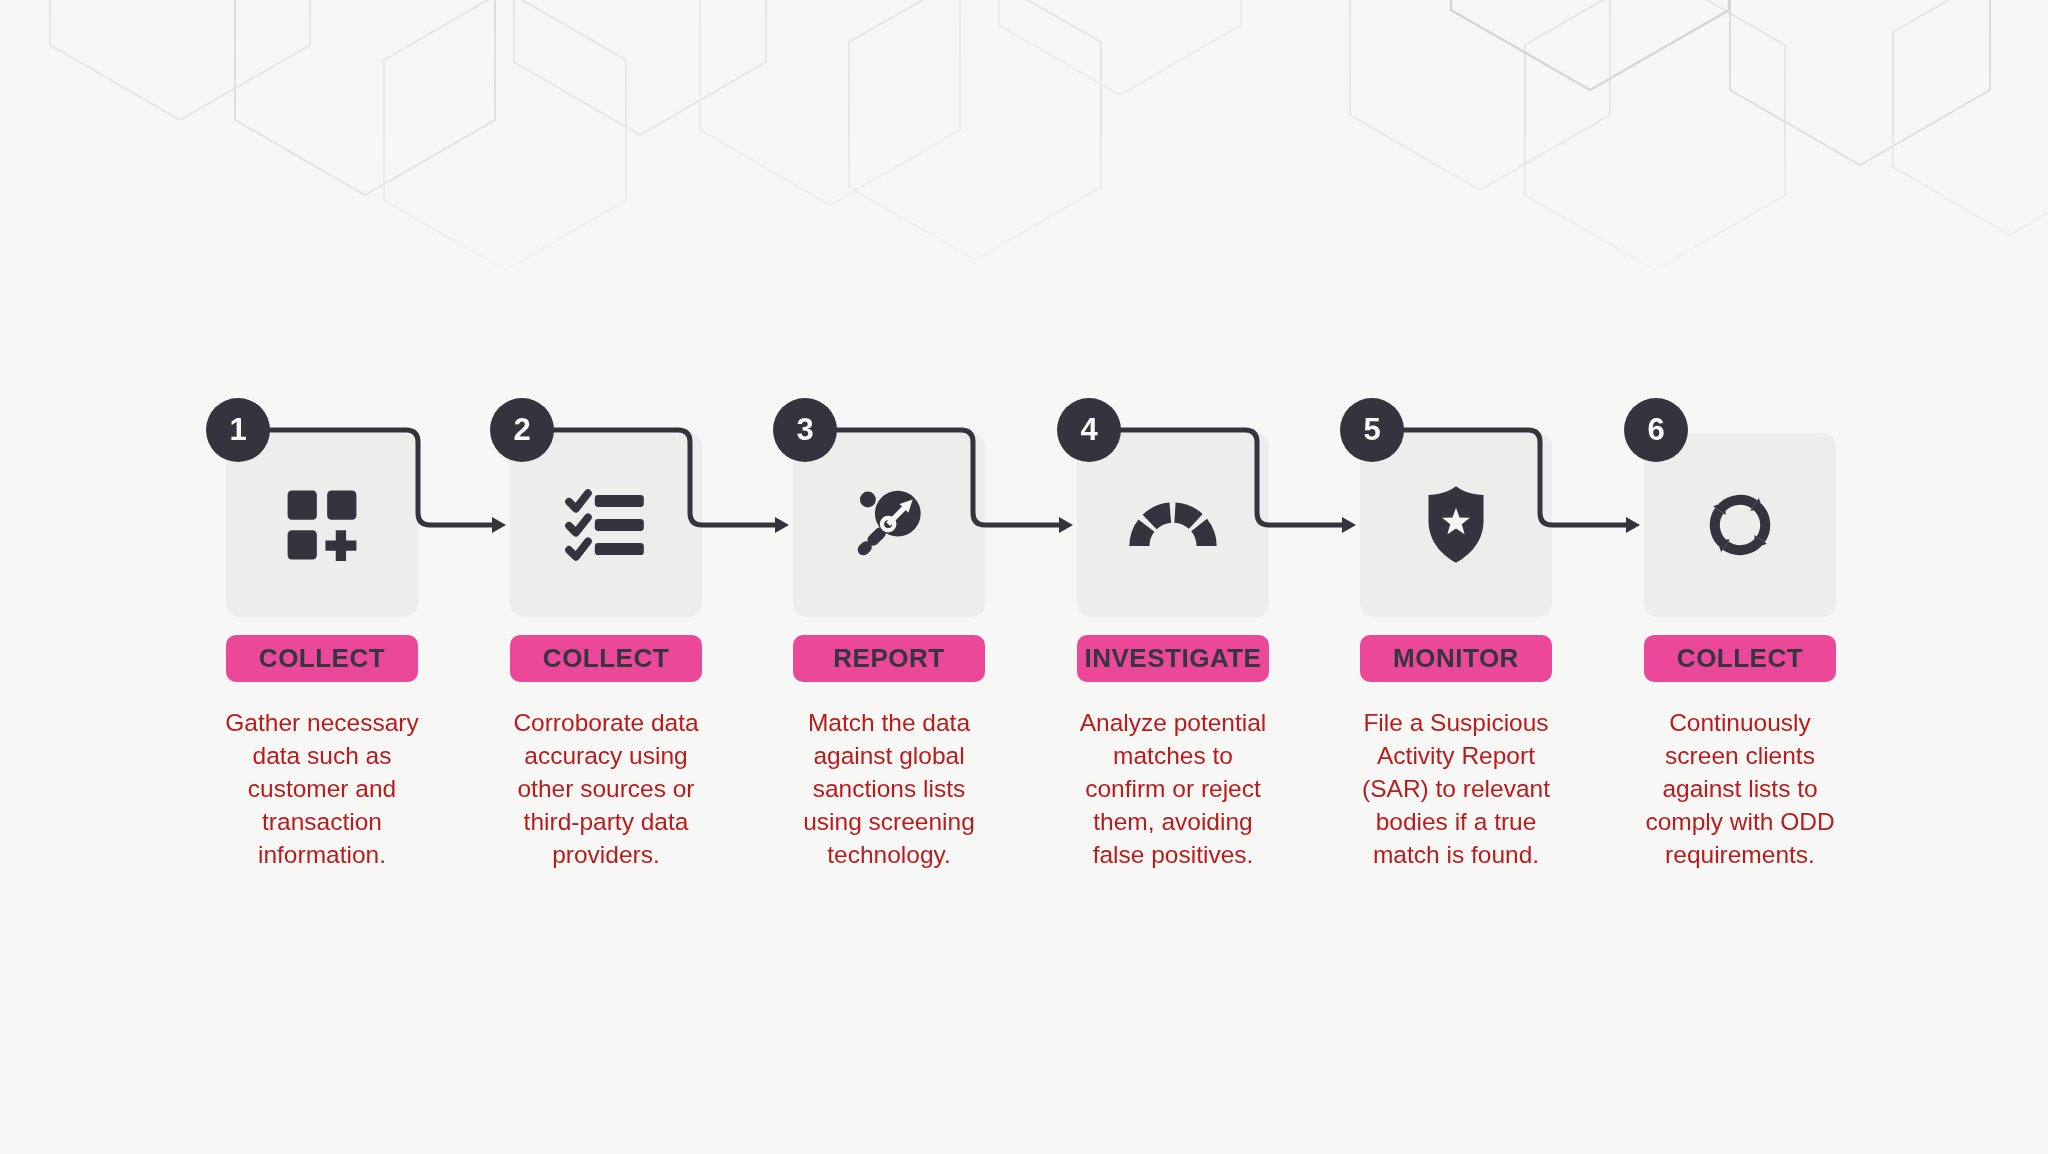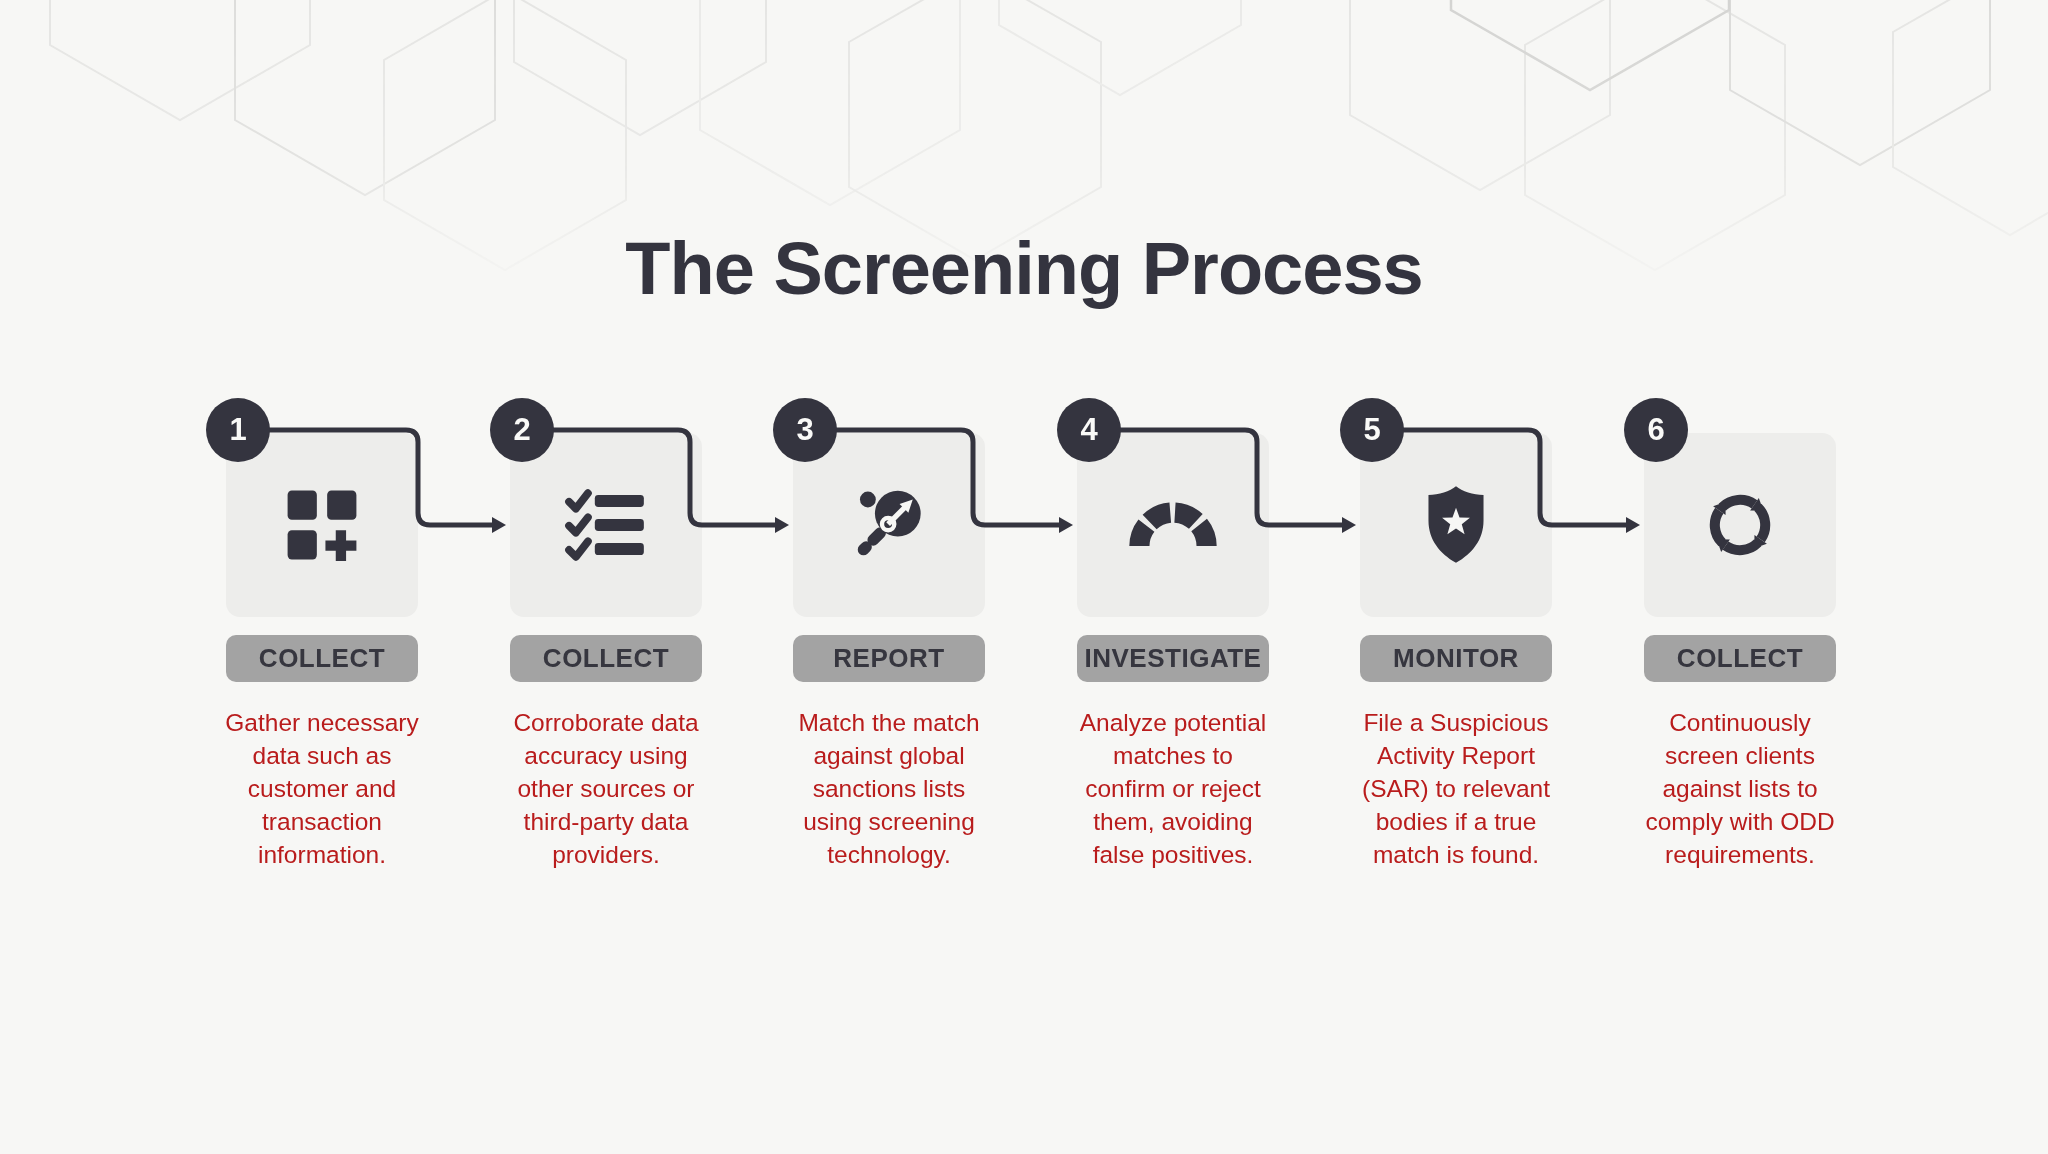--- a/index.html
+++ b/index.html
@@ -26,21 +26,21 @@
     position:absolute;left:-20px;top:0;width:64px;height:64px;border-radius:50%;
     background:#34343f;color:#fafaf8;display:flex;align-items:center;justify-content:center;
     font-size:31px;font-weight:700;z-index:3;
   }
   .icon-box{
     position:absolute;left:0;top:35px;width:192px;height:184px;border-radius:14px;
     background:#ededeb;display:flex;align-items:center;justify-content:center;z-index:1;
   }
   .pill{
     position:absolute;left:0;top:237px;width:192px;height:47px;border-radius:10px;
-    background:#a3a3a3;display:flex;align-items:center;justify-content:center;
+    background:#ec4899;display:flex;align-items:center;justify-content:center;
     font-size:26px;font-weight:700;letter-spacing:.5px;color:#36363f;
   }
   .desc{
     position:absolute;left:-39px;top:308px;width:270px;margin:0;
     text-align:center;font-size:24.5px;line-height:33px;color:#b91c1c;
     white-space:pre-line;
   }
 </style>
 </head>
 <body>
@@ -67,21 +67,20 @@
       <polygon points="975,-30 1101,42 1101,187 975,260 849,187 849,42"></polygon>
       <polygon points="1120,-185 1241,-115 1241,25 1120,95 999,25 999,-115" stroke="#eaeae8"></polygon>
       <polygon points="1480,-110 1610,-35 1610,115 1480,190 1350,115 1350,-35"></polygon>
       <polygon points="1655,-30 1785,45 1785,195 1655,270 1525,195 1525,45"></polygon>
       <polygon points="1860,-135 1990,-60 1990,90 1860,165 1730,90 1730,-60" stroke="#dbdbd9"></polygon>
       <polygon points="2010,-35 2127,32 2127,167 2010,235 1893,167 1893,32"></polygon>
       <polygon points="1590,-230 1729,-150 1729,10 1590,90 1451,10 1451,-150" stroke="#d4d4d2" stroke-width="2.5"></polygon>
     </g>
   </svg>
 
-  <h1 class="title">The Screening Process</h1>
 
   <svg class="connectors" width="2048" height="1154" viewBox="0 0 2048 1154">
     <g stroke="#34343f" stroke-width="5" fill="none">
       <path d="M238 430 H406 Q418 430 418 442 V513 Q418 525 430 525 H492"></path>
       <path d="M522 430 H678 Q690 430 690 442 V513 Q690 525 702 525 H775"></path>
       <path d="M805 430 H961 Q973 430 973 442 V513 Q973 525 985 525 H1059"></path>
       <path d="M1089 430 H1245 Q1257 430 1257 442 V513 Q1257 525 1269 525 H1342"></path>
       <path d="M1372 430 H1528 Q1540 430 1540 442 V513 Q1540 525 1552 525 H1626"></path>
     </g>
     <g fill="#34343f">
@@ -150,21 +149,21 @@
         <g stroke="#34343f" stroke-width="13" stroke-linecap="round">
           <path d="M40 59 L32 67"></path>
           <path d="M24 75 L21 78"></path>
         </g>
         <path d="M49 49 L68 30" stroke="#f7f7f5" stroke-width="6"></path>
         <polygon points="77,21 62,26 72,36" fill="#f7f7f5"></polygon>
         <circle cx="49" cy="49" r="7" fill="none" stroke="#f7f7f5" stroke-width="5"></circle>
       </svg>
     </div>
     <div class="pill">REPORT</div>
-    <p class="desc">Match the match
+    <p class="desc">Match the data
 against global
 sanctions lists
 using screening
 technology.</p>
   </div>
 
   <div class="step" style="left:1077px">
     <div class="badge">
       <span>4</span>
     </div>

